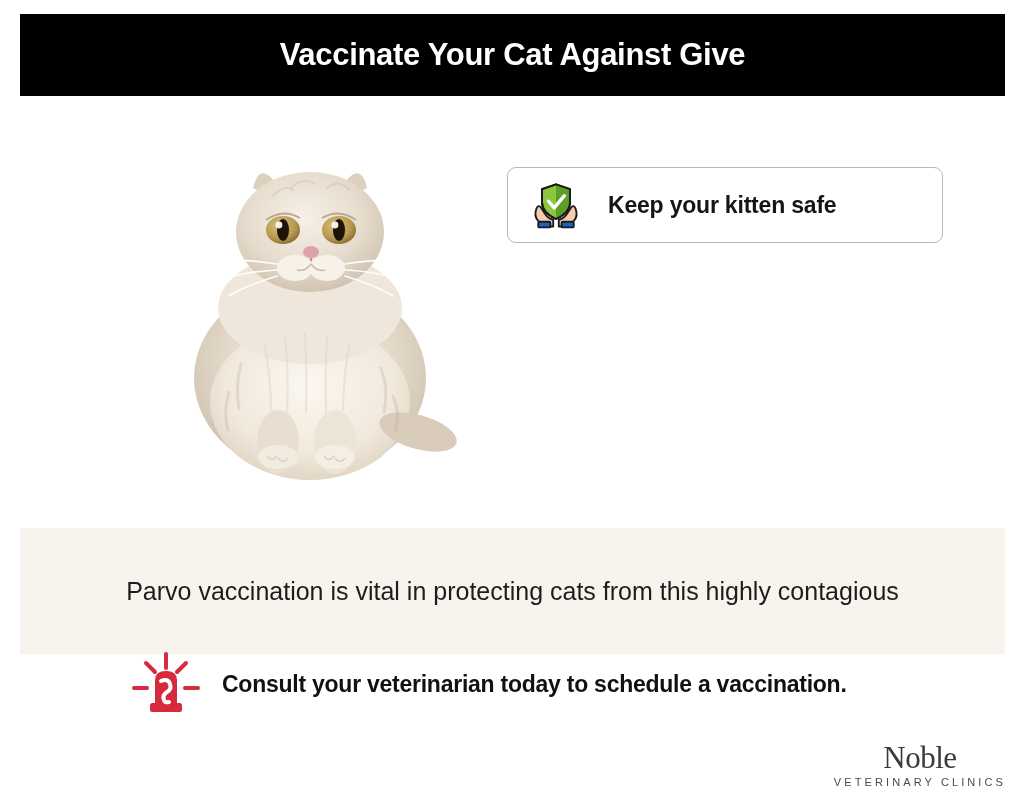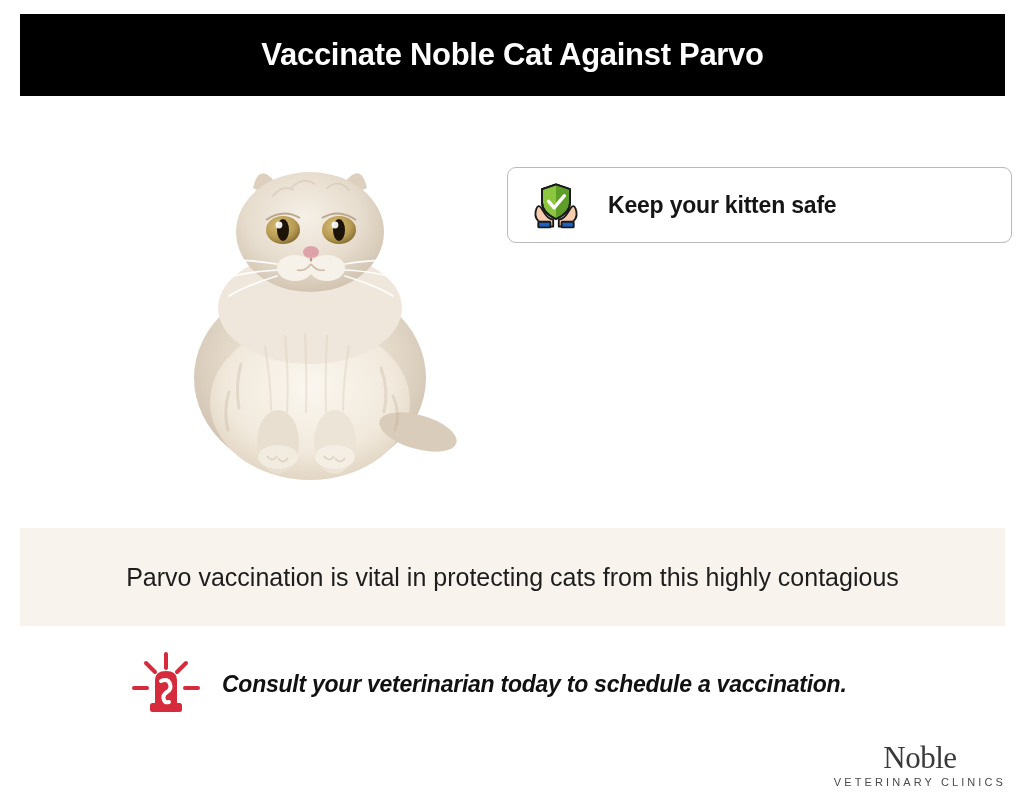--- a/index.html
+++ b/index.html
@@ -50,21 +50,21 @@
   }
 
   
   .cards {
     position: absolute;
     left: 507px;
     top: 167px;
     width: 436px;
   }
   .benefit-card {
-    width: 505px;
+    width: 436px;
     height: 76px;
     border: 1.6px solid #b9b9b9;
     border-radius: 9px;
     background: #ffffff;
     display: flex;
     align-items: center;
     margin-bottom: 26px;
     padding-left: 18px;
   }
   .benefit-icon {
@@ -82,21 +82,21 @@
     margin-left: 22px;
     letter-spacing: -0.2px;
   }
 
   
   .desc-band {
     position: absolute;
     left: 20px;
     top: 528px;
     width: 985px;
-    height: 98px;
+    height: 126px;
     background: #f8f3ed;
     display: flex;
     align-items: center;
     justify-content: center;
   }
   .desc-text {
     font-size: 25px;
     line-height: 1.28;
     color: #1d1d1d;
     text-align: center;
@@ -115,21 +115,20 @@
     width: 72px;
     height: 68px;
     flex: 0 0 72px;
   }
   .cta-text {
     font-size: 23px;
     font-weight: bold;
     color: #111111;
     margin-left: 20px;
     letter-spacing: -0.25px;
-    font-style: italic;
   }
 
   
   .logo {
     position: absolute;
     right: 18px;
     bottom: 12px;
     text-align: center;
   }
   .logo-word {
@@ -145,21 +144,21 @@
     color: #4a4a4a;
     margin-top: 3px;
   }
 </style>
 </head>
 <body>
 
 <div class="poster">
 
   <div class="header-banner">
-    <div class="header-title">Vaccinate Noble Cat Against Parvo</div>
+    <div class="header-title">Vaccinate Your Cat Against Give</div>
   </div>
 
   <div class="cat-photo">
     <svg viewBox="0 0 330 340" width="330" height="340" aria-hidden="true">
       <defs>
         <radialGradient id="bodyG" cx="50%" cy="42%" r="62%">
           <stop offset="0%" stop-color="#f3ece2"></stop>
           <stop offset="58%" stop-color="#e4d9c9"></stop>
           <stop offset="100%" stop-color="#cdbfae"></stop>
         </radialGradient>

